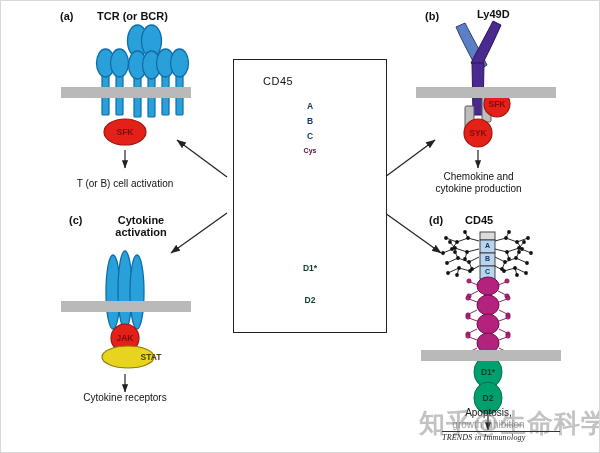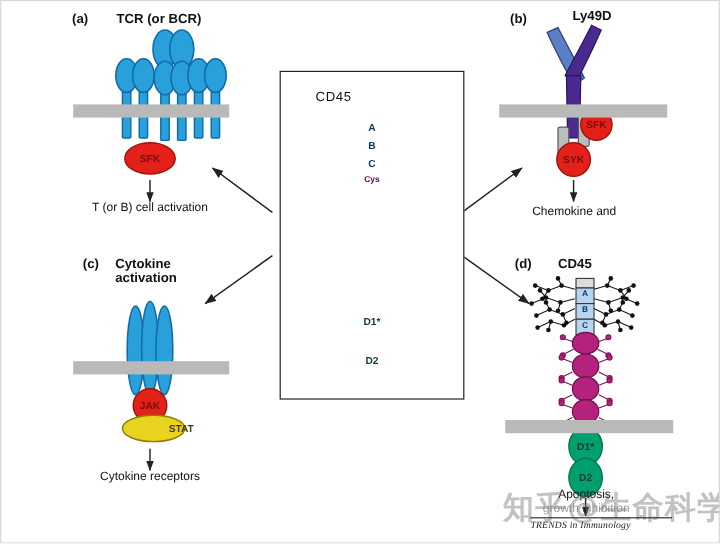--- a/index.html
+++ b/index.html
@@ -20,21 +20,21 @@
   .abs{position:absolute;}
   svg.layer{position:absolute;left:0;top:0;width:600px;height:453px;overflow:visible;}
 
   
   .panel-letter{
     font-size:11px; font-weight:bold; color:#111; letter-spacing:0;
     white-space:nowrap;
   }
   .panel-title{
     font-size:11px; font-weight:bold; color:#111; white-space:nowrap;
-    line-height:12px; 
+    line-height:12px; text-align:center;
   }
   .center-title{
     font-size:11px; color:#111; white-space:nowrap; letter-spacing:.5px;
   }
   .outcome{
     font-size:10px; color:#111; text-align:center; line-height:12px;
     white-space:nowrap;
   }
   .credit{
     font-size:8px; color:#222; font-style:italic;
@@ -375,28 +375,29 @@
   <div class="shape-label blue" style="left:300px; top:100px; width:18px;">A</div>
   <div class="shape-label blue" style="left:300px; top:115px; width:18px;">B</div>
   <div class="shape-label blue" style="left:300px; top:130px; width:18px;">C</div>
   <div class="shape-label cys" style="left:297px; top:146px; width:24px;">Cys</div>
   <div class="shape-label dark" style="left:297px; top:262px; width:24px;">D1*</div>
   <div class="shape-label dark" style="left:297px; top:294px; width:24px;">D2</div>
 
   <div class="abs panel-letter" style="left:59px; top:9px;">(a)</div>
   <div class="abs panel-title" style="left:96px; top:9px;">TCR (or BCR)</div>
   <div class="shape-label" style="left:112px; top:126px; width:24px;">SFK</div>
-  <div class="abs outcome" style="left:58px; top:167px; width:132px;">T (or B) cell activation</div>
+  <div class="abs outcome" style="left:58px; top:177px; width:132px;">T (or B) cell activation</div>
 
   <div class="abs panel-letter" style="left:424px; top:9px;">(b)</div>
   <div class="abs panel-title" style="left:460px; top:7px;margin-left:16px;">Ly49D</div>
   <div class="shape-label" style="left:484px; top:98px; width:24px;">SFK</div>
   <div class="shape-label" style="left:465px; top:127px; width:24px;">SYK</div>
   <div class="abs outcome" style="left:405px; top:170px; width:145px;">
     <div>Chemokine and</div>
+    <div>cytokine production</div>
   </div>
 
   <div class="abs panel-letter" style="left:68px; top:213px;">(c)</div>
   <div class="abs panel-title" style="left:95px; top:213px; width:90px;">
     <div>Cytokine</div>
     <div>activation</div>
   </div>
   <div class="shape-label" style="left:112px; top:332px; width:24px;">JAK</div>
   <div class="shape-label olive" style="left:113px; top:351px; width:28px;">STAT</div>
   <div class="abs outcome" style="left:58px; top:391px; width:132px;">Cytokine receptors</div>

